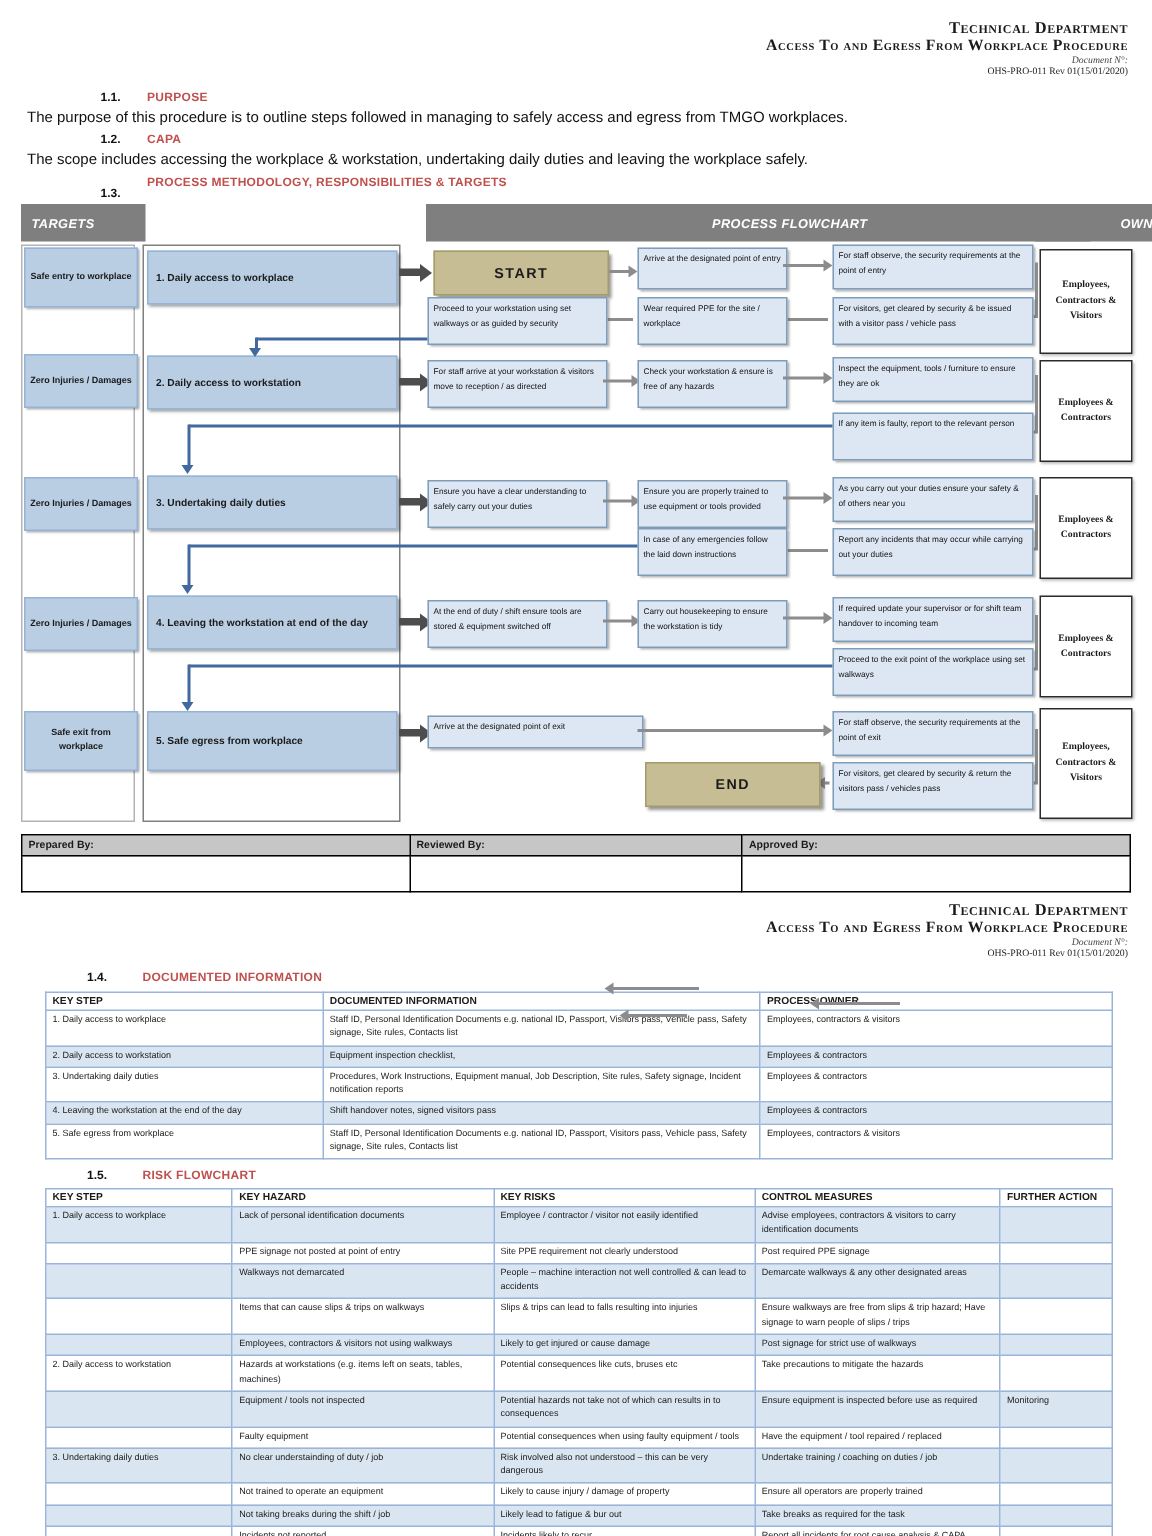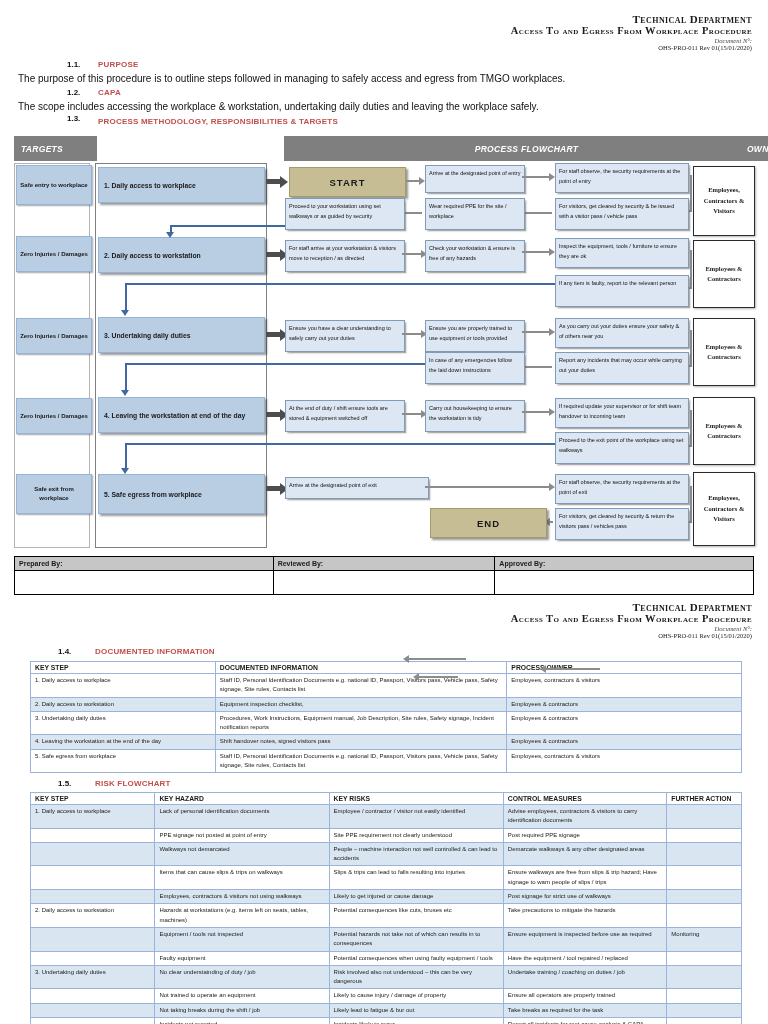--- a/index.html
+++ b/index.html
@@ -83,21 +83,21 @@
 </div>
 
 <div class="secnum" style="left:67px;top:60px;">1.1.</div>
 <div class="sechead" style="left:98px;top:60px;">PURPOSE</div>
 <div class="bodytext" style="top:73px;">The purpose of this procedure is to outline steps followed in managing to safely access and egress from TMGO workplaces.</div>
 
 <div class="secnum" style="left:67px;top:88px;">1.2.</div>
 <div class="sechead" style="left:98px;top:88px;">CAPA</div>
 <div class="bodytext" style="top:101px;">The scope includes accessing the workplace &amp; workstation, undertaking daily duties and leaving the workplace safely.</div>
 
-<div class="secnum" style="left:67px;top:114px;">1.3.</div>
+<div class="secnum" style="left:67px;top:124px;">1.3.</div>
 <div class="sechead" style="left:98px;top:117px;">PROCESS METHODOLOGY, RESPONSIBILITIES &amp; TARGETS</div>
 
 <div id="matrix">
 
   <div class="mhdr pad" style="left:0;top:0;width:76px;">TARGETS</div>
   <div class="mhdr ctr" style="left:270px;top:0;width:401px;">PROCESS FLOWCHART</div>
   <div class="mhdr ctr" style="left:676px;top:0;width:64px;">OWNER</div>
 
   <div class="colbg" style="left:0;top:27px;width:74px;height:383px;"></div>
   <div class="ksbg" style="left:81px;top:27px;width:170px;height:383px;"></div>

